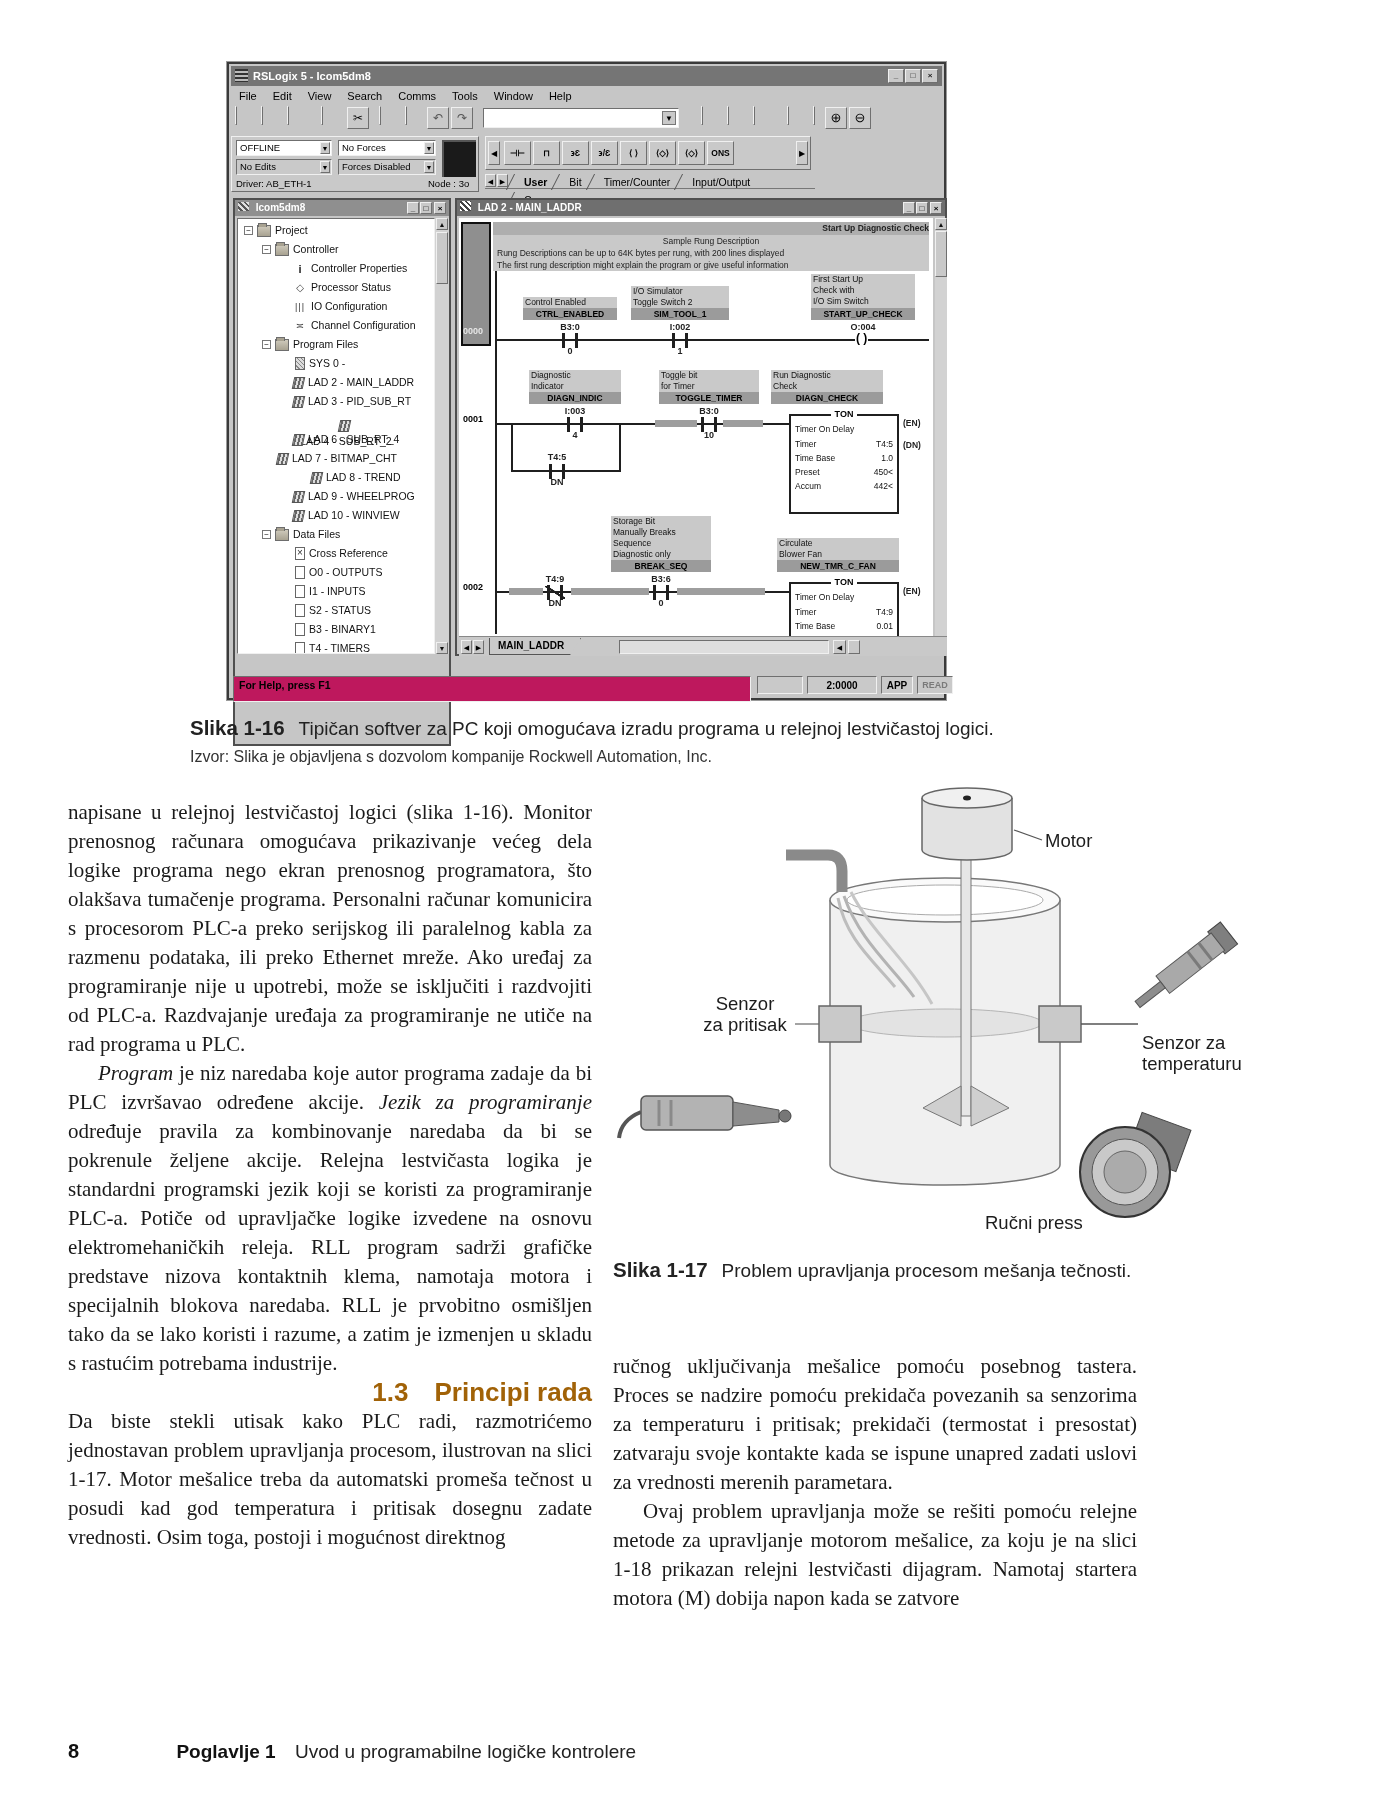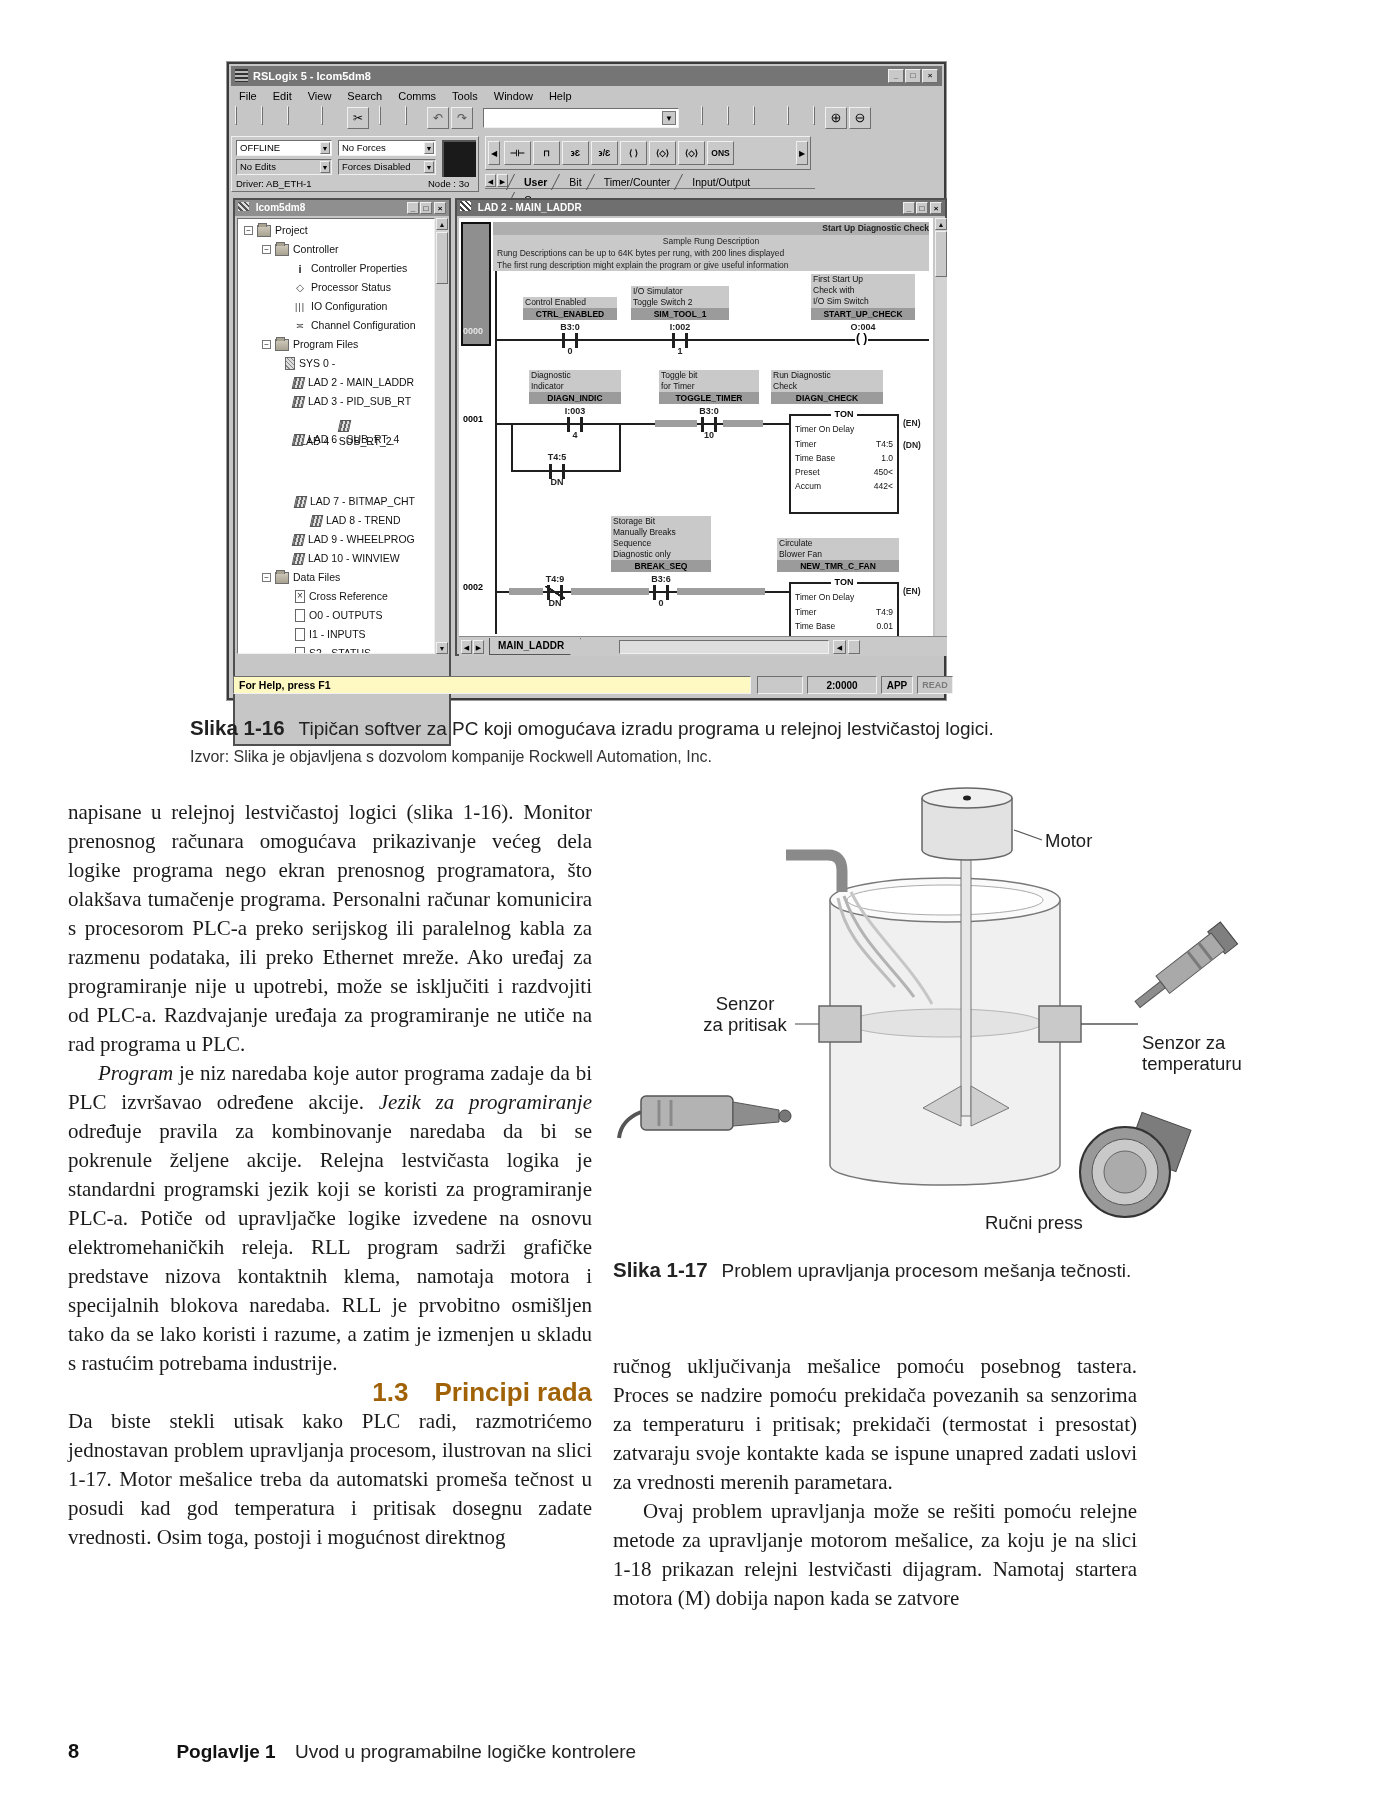--- a/index.html
+++ b/index.html
@@ -185,21 +185,21 @@
           <span class="tic ic-channel"></span>
           <span>Channel Configuration</span>
         </div>
 
         <div class="trow" style="padding-left: 24px;">
           <span class="exp">−</span>
           <span class="tic ic-folder"></span>
           <span>Program Files</span>
         </div>
 
-        <div class="trow" style="padding-left: 32px;">
+        <div class="trow" style="padding-left: 42px;">
           <span class="exp" style="visibility: hidden;">−</span>
           <span class="tic ic-sys"></span>
           <span>SYS 0 -</span>
         </div>
 
         <div class="trow" style="padding-left: 42px;">
           <span class="exp" style="visibility: hidden;">−</span>
           <span class="tic ic-lad"></span>
           <span>LAD 2 - MAIN_LADDR</span>
         </div>
@@ -215,21 +215,21 @@
           <span class="tic ic-lad"></span>
           <span>LAD 4 - SUB_RT_2</span>
         </div>
 
         <div class="trow" style="padding-left: 42px;">
           <span class="exp" style="visibility: hidden;">−</span>
           <span class="tic ic-lad"></span>
           <span>LAD 6 - SUB_RT_4</span>
         </div>
 
-        <div class="trow" style="padding-left: 44px; margin-top: 43px;">
+        <div class="trow" style="padding-left: 26px;">
           <span class="exp" style="visibility: hidden;">−</span>
           <span class="tic ic-lad"></span>
           <span>LAD 7 - BITMAP_CHT</span>
         </div>
 
         <div class="trow" style="padding-left: 60px;">
           <span class="exp" style="visibility: hidden;">−</span>
           <span class="tic ic-lad"></span>
           <span>LAD 8 - TREND</span>
         </div>
@@ -432,21 +432,21 @@
       <span class="abs raised" style="left:2px;top:3px;width:11px;height:14px;font-size:7px;text-align:center;line-height:14px">◀</span>
       <span class="abs raised" style="left:14px;top:3px;width:11px;height:14px;font-size:7px;text-align:center;line-height:14px">▶</span>
       <span class="abs" style="left:30px;top:1px;height:17px;padding:0 16px 0 8px;background:#c9c9c9;border:1px solid #555;border-top:none;clip-path:polygon(0 0,100% 0,calc(100% - 11px) 100%,0 100%);font-size:10px;font-weight:bold;line-height:16px">MAIN_LADDR</span>
       <span class="abs sunken" style="left:160px;top:3px;width:210px;height:14px;background:#dedede"></span>
       <span class="abs raised" style="left:374px;top:3px;width:13px;height:14px;font-size:7px;text-align:center;line-height:14px">◀</span>
       <span class="abs raised" style="left:389px;top:3px;width:12px;height:14px"></span>
     </div>
   </div>
 
   <div class="abs" style="left:2px;top:610px;width:711px;height:24px">
-    <span class="abs sunken" style="left:2px;top:2px;width:518px;height:18px;background:#fef9c3;font-size:10.5px;font-weight:bold;line-height:17px;padding-left:5px">For Help, press F1</span>
+    <span class="abs sunken" style="left:2px;top:2px;width:518px;height:26px;background:#be185d;font-size:10.5px;font-weight:bold;line-height:17px;padding-left:5px">For Help, press F1</span>
     <span class="abs sunken" style="left:526px;top:2px;width:46px;height:18px;background:#c9c9c9"></span>
     <span class="abs sunken" style="left:576px;top:2px;width:70px;height:18px;background:#c9c9c9;font-size:10px;font-weight:bold;text-align:center;line-height:17px">2:0000</span>
     <span class="abs sunken" style="left:650px;top:2px;width:32px;height:18px;background:#c9c9c9;font-size:10px;font-weight:bold;text-align:center;line-height:17px">APP</span>
     <span class="abs sunken" style="left:686px;top:2px;width:36px;height:18px;background:#c9c9c9;font-size:9px;color:#7a7a7a;font-weight:bold;text-align:center;line-height:17px">READ</span>
   </div>
 </div>
 
 <div class="abs cap" style="left:190px;top:716px;width:1000px">
   <b>Slika 1-16</b><span>Tipičan softver za PC koji omogućava izradu programa u relejnoj lestvičastoj logici.</span>
 </div>

